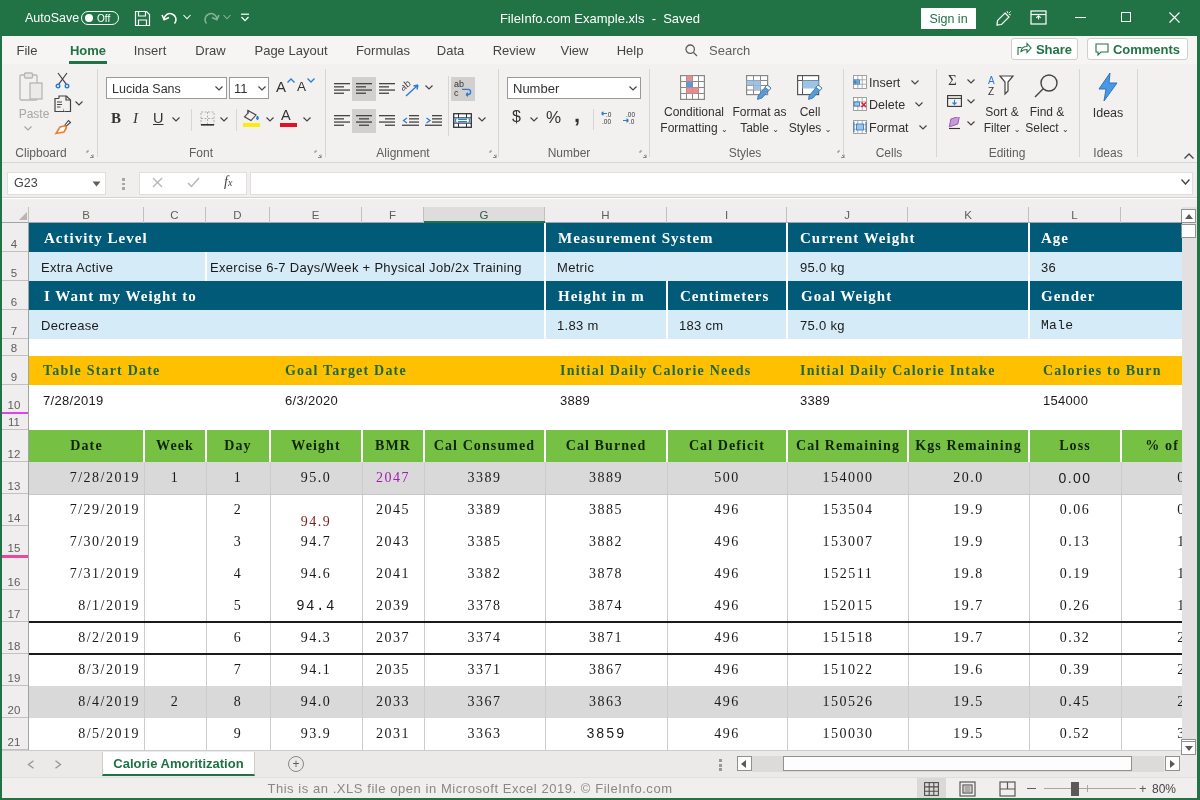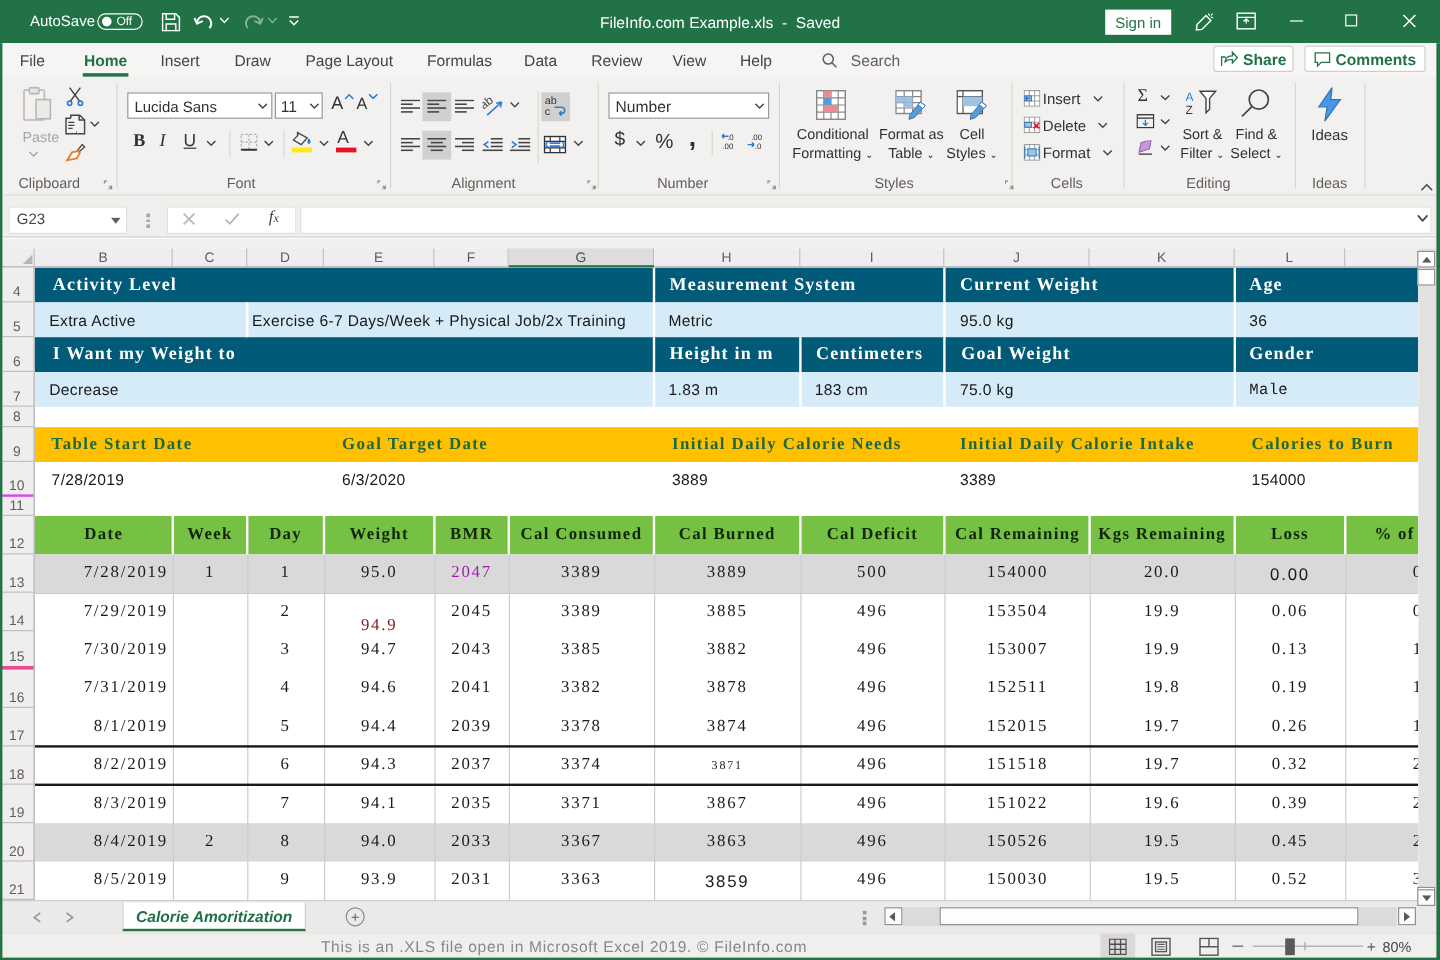--- a/index.html
+++ b/index.html
@@ -623,35 +623,35 @@
     <div class="ab" style="left:364px;top:351px;transform:translate(-50%,-50%);white-space:nowrap;font-family:'Liberation Serif',serif;font-size:14px;color:#1a1a1a;letter-spacing:1.5px;">2041</div>
     <div class="ab" style="left:455.5px;top:351px;transform:translate(-50%,-50%);white-space:nowrap;font-family:'Liberation Serif',serif;font-size:14px;color:#1a1a1a;letter-spacing:1.5px;">3382</div>
     <div class="ab" style="left:577px;top:351px;transform:translate(-50%,-50%);white-space:nowrap;font-family:'Liberation Serif',serif;font-size:14px;color:#1a1a1a;letter-spacing:1.5px;">3878</div>
     <div class="ab" style="left:698px;top:351px;transform:translate(-50%,-50%);white-space:nowrap;font-family:'Liberation Serif',serif;font-size:14px;color:#1a1a1a;letter-spacing:1.5px;">496</div>
     <div class="ab" style="left:819px;top:351px;transform:translate(-50%,-50%);white-space:nowrap;font-family:'Liberation Serif',serif;font-size:14px;color:#1a1a1a;letter-spacing:1.5px;">152511</div>
     <div class="ab" style="left:939.5px;top:351px;transform:translate(-50%,-50%);white-space:nowrap;font-family:'Liberation Serif',serif;font-size:14px;color:#1a1a1a;letter-spacing:1.5px;">19.8</div>
     <div class="ab" style="left:1046px;top:351px;transform:translate(-50%,-50%);white-space:nowrap;font-family:'Liberation Serif',serif;font-size:14px;color:#1a1a1a;letter-spacing:1.5px;">0.19</div>
     <div class="ab" style="left:1152.5px;top:351px;transform:translate(-50%,-50%);white-space:nowrap;font-family:'Liberation Serif',serif;font-size:14px;color:#1a1a1a;letter-spacing:1.5px;">1</div>
     <div class="ab" style="left:111px;top:383px;transform:translate(-100%,-50%);white-space:nowrap;font-family:'Liberation Serif',serif;font-size:14px;color:#1a1a1a;letter-spacing:1.5px;">8/1/2019</div>
     <div class="ab" style="left:209px;top:383px;transform:translate(-50%,-50%);white-space:nowrap;font-family:'Liberation Serif',serif;font-size:14px;color:#1a1a1a;letter-spacing:1.5px;">5</div>
-    <div class="ab" style="left:287px;top:383px;transform:translate(-50%,-50%);white-space:nowrap;font-family:Liberation Serif, serif;font-size:14px;color:#1a1a1a;letter-spacing:1.5px;">94.4</div>
+    <div class="ab" style="left:287px;top:383px;transform:translate(-50%,-50%);white-space:nowrap;font-family:Liberation Mono, monospace;font-size:14px;color:#1a1a1a;letter-spacing:1.5px;">94.4</div>
     <div class="ab" style="left:364px;top:383px;transform:translate(-50%,-50%);white-space:nowrap;font-family:'Liberation Serif',serif;font-size:14px;color:#1a1a1a;letter-spacing:1.5px;">2039</div>
     <div class="ab" style="left:455.5px;top:383px;transform:translate(-50%,-50%);white-space:nowrap;font-family:'Liberation Serif',serif;font-size:14px;color:#1a1a1a;letter-spacing:1.5px;">3378</div>
     <div class="ab" style="left:577px;top:383px;transform:translate(-50%,-50%);white-space:nowrap;font-family:'Liberation Serif',serif;font-size:14px;color:#1a1a1a;letter-spacing:1.5px;">3874</div>
     <div class="ab" style="left:698px;top:383px;transform:translate(-50%,-50%);white-space:nowrap;font-family:'Liberation Serif',serif;font-size:14px;color:#1a1a1a;letter-spacing:1.5px;">496</div>
     <div class="ab" style="left:819px;top:383px;transform:translate(-50%,-50%);white-space:nowrap;font-family:'Liberation Serif',serif;font-size:14px;color:#1a1a1a;letter-spacing:1.5px;">152015</div>
     <div class="ab" style="left:939.5px;top:383px;transform:translate(-50%,-50%);white-space:nowrap;font-family:'Liberation Serif',serif;font-size:14px;color:#1a1a1a;letter-spacing:1.5px;">19.7</div>
     <div class="ab" style="left:1046px;top:383px;transform:translate(-50%,-50%);white-space:nowrap;font-family:'Liberation Serif',serif;font-size:14px;color:#1a1a1a;letter-spacing:1.5px;">0.26</div>
     <div class="ab" style="left:1152.5px;top:383px;transform:translate(-50%,-50%);white-space:nowrap;font-family:'Liberation Serif',serif;font-size:14px;color:#1a1a1a;letter-spacing:1.5px;">1</div>
     <div class="ab" style="left:111px;top:415px;transform:translate(-100%,-50%);white-space:nowrap;font-family:'Liberation Serif',serif;font-size:14px;color:#1a1a1a;letter-spacing:1.5px;">8/2/2019</div>
     <div class="ab" style="left:209px;top:415px;transform:translate(-50%,-50%);white-space:nowrap;font-family:'Liberation Serif',serif;font-size:14px;color:#1a1a1a;letter-spacing:1.5px;">6</div>
     <div class="ab" style="left:287px;top:415px;transform:translate(-50%,-50%);white-space:nowrap;font-family:'Liberation Serif',serif;font-size:14px;color:#1a1a1a;letter-spacing:1.5px;">94.3</div>
     <div class="ab" style="left:364px;top:415px;transform:translate(-50%,-50%);white-space:nowrap;font-family:'Liberation Serif',serif;font-size:14px;color:#1a1a1a;letter-spacing:1.5px;">2037</div>
     <div class="ab" style="left:455.5px;top:415px;transform:translate(-50%,-50%);white-space:nowrap;font-family:'Liberation Serif',serif;font-size:14px;color:#1a1a1a;letter-spacing:1.5px;">3374</div>
-    <div class="ab" style="left:577px;top:415px;transform:translate(-50%,-50%);white-space:nowrap;font-family:'Liberation Serif',serif;font-size:10px;color:#1a1a1a;letter-spacing:1.5px;">3871</div>
+    <div class="ab" style="left:577px;top:415px;transform:translate(-50%,-50%);white-space:nowrap;font-family:'Liberation Serif',serif;font-size:14px;color:#1a1a1a;letter-spacing:1.5px;">3871</div>
     <div class="ab" style="left:698px;top:415px;transform:translate(-50%,-50%);white-space:nowrap;font-family:'Liberation Serif',serif;font-size:14px;color:#1a1a1a;letter-spacing:1.5px;">496</div>
     <div class="ab" style="left:819px;top:415px;transform:translate(-50%,-50%);white-space:nowrap;font-family:'Liberation Serif',serif;font-size:14px;color:#1a1a1a;letter-spacing:1.5px;">151518</div>
     <div class="ab" style="left:939.5px;top:415px;transform:translate(-50%,-50%);white-space:nowrap;font-family:'Liberation Serif',serif;font-size:14px;color:#1a1a1a;letter-spacing:1.5px;">19.7</div>
     <div class="ab" style="left:1046px;top:415px;transform:translate(-50%,-50%);white-space:nowrap;font-family:'Liberation Serif',serif;font-size:14px;color:#1a1a1a;letter-spacing:1.5px;">0.32</div>
     <div class="ab" style="left:1152.5px;top:415px;transform:translate(-50%,-50%);white-space:nowrap;font-family:'Liberation Serif',serif;font-size:14px;color:#1a1a1a;letter-spacing:1.5px;">2</div>
     <div class="ab" style="left:111px;top:447px;transform:translate(-100%,-50%);white-space:nowrap;font-family:'Liberation Serif',serif;font-size:14px;color:#1a1a1a;letter-spacing:1.5px;">8/3/2019</div>
     <div class="ab" style="left:209px;top:447px;transform:translate(-50%,-50%);white-space:nowrap;font-family:'Liberation Serif',serif;font-size:14px;color:#1a1a1a;letter-spacing:1.5px;">7</div>
     <div class="ab" style="left:287px;top:447px;transform:translate(-50%,-50%);white-space:nowrap;font-family:'Liberation Serif',serif;font-size:14px;color:#1a1a1a;letter-spacing:1.5px;">94.1</div>
     <div class="ab" style="left:364px;top:447px;transform:translate(-50%,-50%);white-space:nowrap;font-family:'Liberation Serif',serif;font-size:14px;color:#1a1a1a;letter-spacing:1.5px;">2035</div>
     <div class="ab" style="left:455.5px;top:447px;transform:translate(-50%,-50%);white-space:nowrap;font-family:'Liberation Serif',serif;font-size:14px;color:#1a1a1a;letter-spacing:1.5px;">3371</div>
@@ -671,21 +671,21 @@
     <div class="ab" style="left:698px;top:479px;transform:translate(-50%,-50%);white-space:nowrap;font-family:'Liberation Serif',serif;font-size:14px;color:#1a1a1a;letter-spacing:1.5px;">496</div>
     <div class="ab" style="left:819px;top:479px;transform:translate(-50%,-50%);white-space:nowrap;font-family:'Liberation Serif',serif;font-size:14px;color:#1a1a1a;letter-spacing:1.5px;">150526</div>
     <div class="ab" style="left:939.5px;top:479px;transform:translate(-50%,-50%);white-space:nowrap;font-family:'Liberation Serif',serif;font-size:14px;color:#1a1a1a;letter-spacing:1.5px;">19.5</div>
     <div class="ab" style="left:1046px;top:479px;transform:translate(-50%,-50%);white-space:nowrap;font-family:'Liberation Serif',serif;font-size:14px;color:#1a1a1a;letter-spacing:1.5px;">0.45</div>
     <div class="ab" style="left:1152.5px;top:479px;transform:translate(-50%,-50%);white-space:nowrap;font-family:'Liberation Serif',serif;font-size:14px;color:#1a1a1a;letter-spacing:1.5px;">2</div>
     <div class="ab" style="left:111px;top:511px;transform:translate(-100%,-50%);white-space:nowrap;font-family:'Liberation Serif',serif;font-size:14px;color:#1a1a1a;letter-spacing:1.5px;">8/5/2019</div>
     <div class="ab" style="left:209px;top:511px;transform:translate(-50%,-50%);white-space:nowrap;font-family:'Liberation Serif',serif;font-size:14px;color:#1a1a1a;letter-spacing:1.5px;">9</div>
     <div class="ab" style="left:287px;top:511px;transform:translate(-50%,-50%);white-space:nowrap;font-family:'Liberation Serif',serif;font-size:14px;color:#1a1a1a;letter-spacing:1.5px;">93.9</div>
     <div class="ab" style="left:364px;top:511px;transform:translate(-50%,-50%);white-space:nowrap;font-family:'Liberation Serif',serif;font-size:14px;color:#1a1a1a;letter-spacing:1.5px;">2031</div>
     <div class="ab" style="left:455.5px;top:511px;transform:translate(-50%,-50%);white-space:nowrap;font-family:'Liberation Serif',serif;font-size:14px;color:#1a1a1a;letter-spacing:1.5px;">3363</div>
-    <div class="ab" style="left:577px;top:511px;transform:translate(-50%,-50%);white-space:nowrap;font-family:Liberation Sans, sans-serif;font-size:14px;color:#1a1a1a;letter-spacing:1.5px;">3859</div>
+    <div class="ab" style="left:577px;top:511px;transform:translate(-50%,-50%);white-space:nowrap;font-family:Liberation Mono, monospace;font-size:14px;color:#1a1a1a;letter-spacing:1.5px;">3859</div>
     <div class="ab" style="left:698px;top:511px;transform:translate(-50%,-50%);white-space:nowrap;font-family:'Liberation Serif',serif;font-size:14px;color:#1a1a1a;letter-spacing:1.5px;">496</div>
     <div class="ab" style="left:819px;top:511px;transform:translate(-50%,-50%);white-space:nowrap;font-family:'Liberation Serif',serif;font-size:14px;color:#1a1a1a;letter-spacing:1.5px;">150030</div>
     <div class="ab" style="left:939.5px;top:511px;transform:translate(-50%,-50%);white-space:nowrap;font-family:'Liberation Serif',serif;font-size:14px;color:#1a1a1a;letter-spacing:1.5px;">19.5</div>
     <div class="ab" style="left:1046px;top:511px;transform:translate(-50%,-50%);white-space:nowrap;font-family:'Liberation Serif',serif;font-size:14px;color:#1a1a1a;letter-spacing:1.5px;">0.52</div>
     <div class="ab" style="left:1152.5px;top:511px;transform:translate(-50%,-50%);white-space:nowrap;font-family:'Liberation Serif',serif;font-size:14px;color:#1a1a1a;letter-spacing:1.5px;">3</div>
   </div>
 <div class="ab" style="left:1182px;top:207px;width:16px;height:547px;background:#e3e1e0;">
  <div class="ab" style="left:-1px;top:2px;width:15px;height:14px;background:#fdfdfd;border:1px solid #919190;"></div>
  <svg class="ab" style="left:3px;top:7px;" width="8" height="5" viewBox="0 0 8 5">
       <path d="M4 0 L8 5 L0 5 Z" fill="#5a5a5a"></path>
@@ -697,21 +697,21 @@
     </svg>
 </div>
 
 <div class="ab" style="left:0;top:750px;width:1200px;height:27px;background:#eceae9;border-top:1px solid #cfcdcb;">
  <svg class="ab" style="left:27px;top:9px;" width="8" height="9" viewBox="0 0 8 9">
       <path d="M6.5 0.8 L1.5 4.5 L6.5 8.2" fill="none" stroke="#9a9896" stroke-width="1.4"></path>
     </svg>
  <svg class="ab" style="left:54px;top:9px;" width="8" height="9" viewBox="0 0 8 9">
       <path d="M1.5 0.8 L6.5 4.5 L1.5 8.2" fill="none" stroke="#9a9896" stroke-width="1.4"></path>
     </svg>
- <div class="ab ctr" style="left:102px;top:1px;width:153px;height:24px;background:#fff;border-left:1px solid #cfcdcb;border-right:1px solid #cfcdcb;border-bottom:2px solid #217346;font-size:13px;font-weight:bold;color:#1e7145;font-style:italic;">Calorie Amoritization</div>
+ <div class="ab ctr" style="left:102px;top:1px;width:153px;height:24px;background:#fff;border-left:1px solid #cfcdcb;border-right:1px solid #cfcdcb;border-bottom:2px solid #217346;font-size:13px;font-weight:bold;color:#1e7145;">Calorie Amoritization</div>
  <div class="ab ctr" style="left:288px;top:5px;width:16px;height:16px;border:1px solid #8a8886;border-radius:50%;color:#605e5c;font-size:12px;">
       <span style="margin-top:-1px;">+</span>
     </div>
  <div class="ab" style="left:719px;top:8px;width:3px;height:3px;background:#9a9896;"></div>
  <div class="ab" style="left:719px;top:12.5px;width:3px;height:3px;background:#9a9896;"></div>
  <div class="ab" style="left:719px;top:17px;width:3px;height:3px;background:#9a9896;"></div>
  <div class="ab" style="left:752px;top:5px;width:412px;height:16px;background:#dddbda;"></div>
  <div class="ab" style="left:737px;top:5px;width:15px;height:15px;background:#fdfdfd;border:1px solid #919190;"></div>
  <svg class="ab" style="left:741px;top:9px;" width="5" height="8" viewBox="0 0 5 8">
       <path d="M5 0 L5 8 L0 4 Z" fill="#5a5a5a"></path>

